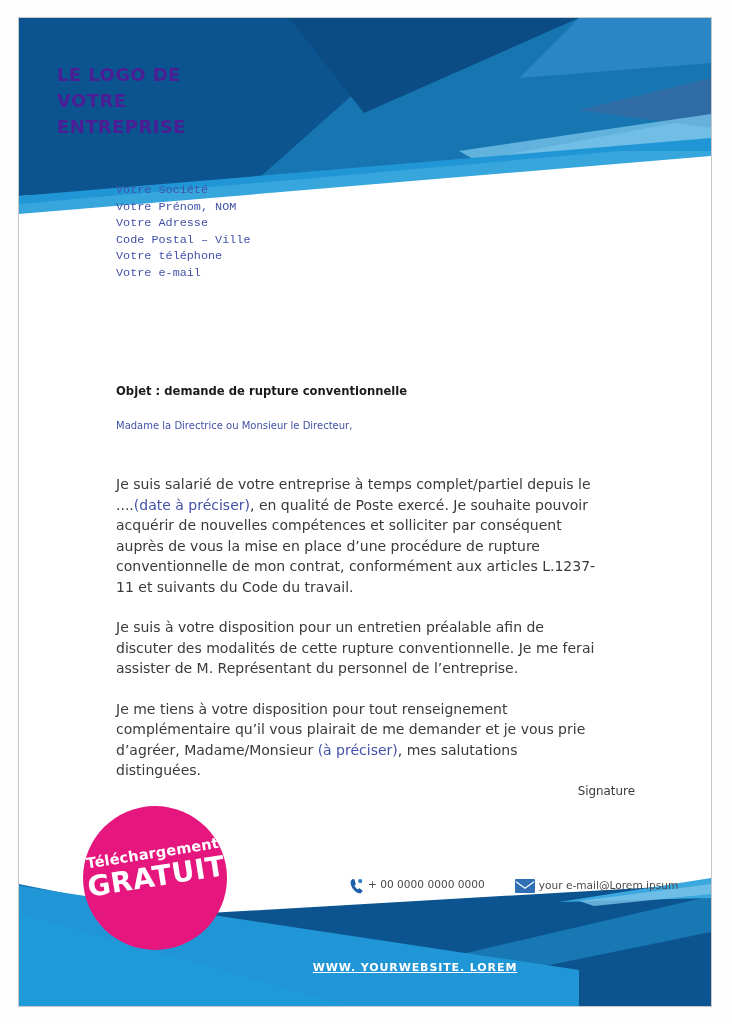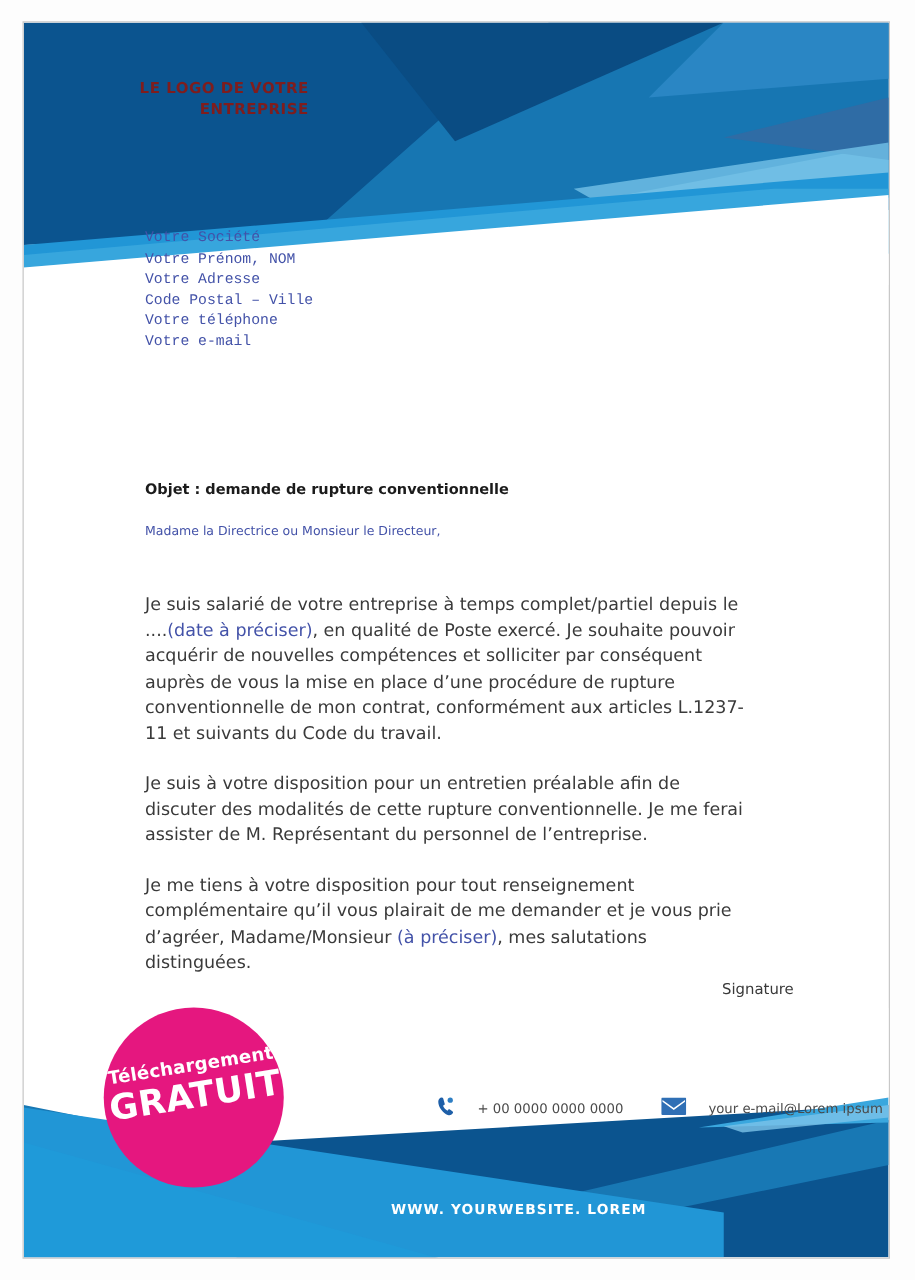--- a/index.html
+++ b/index.html
@@ -37,25 +37,25 @@
     left: 0; top: 0;
     width: 692px; height: 210px;
     overflow: hidden;
   }
   .hdr svg, .ftr svg { display: block; }
 
   .logo-text {
     position: absolute;
     left: 38px; top: 44px;
     width: 190px;
-    text-align: right;
-    color: #7f1d1d;
+    text-align: left;
+    color: #4c1d95;
     font-family: "DejaVu Sans", sans-serif;
     font-weight: bold;
-    font-size: 12px;
+    font-size: 18px;
     letter-spacing: 0.4px;
     line-height: 1.45;
     text-transform: uppercase;
   }
 
   
   .sender {
     position: absolute;
     left: 97px; top: 164px;
     color: #4352a8;
@@ -143,33 +143,34 @@
   
   .contacts {
     position: absolute;
     left: 330px; bottom: 110px;
     display: flex;
     align-items: center;
     gap: 30px;
     color: #4a4a4a;
     font-size: 10.6px;
   }
-  .contact-item { display: flex; align-items: center; gap: 18px; }
+  .contact-item { display: flex; gap: 4px; }
 
   .site {
     position: absolute;
     left: 0; bottom: 32px;
     width: 692px;
     text-align: center;
     color: #ffffff;
     font-size: 11px;
     font-weight: bold;
     letter-spacing: 0.9px;
     padding-left: 100px;
     box-sizing: border-box;
+    text-decoration: underline;
   }
 </style>
 </head>
 <body>
 
 <div id="page-wrap">
   <div id="page">
 
     <div class="hdr">
       <svg width="692" height="210" viewBox="0 0 692 210" xmlns="http://www.w3.org/2000/svg">

